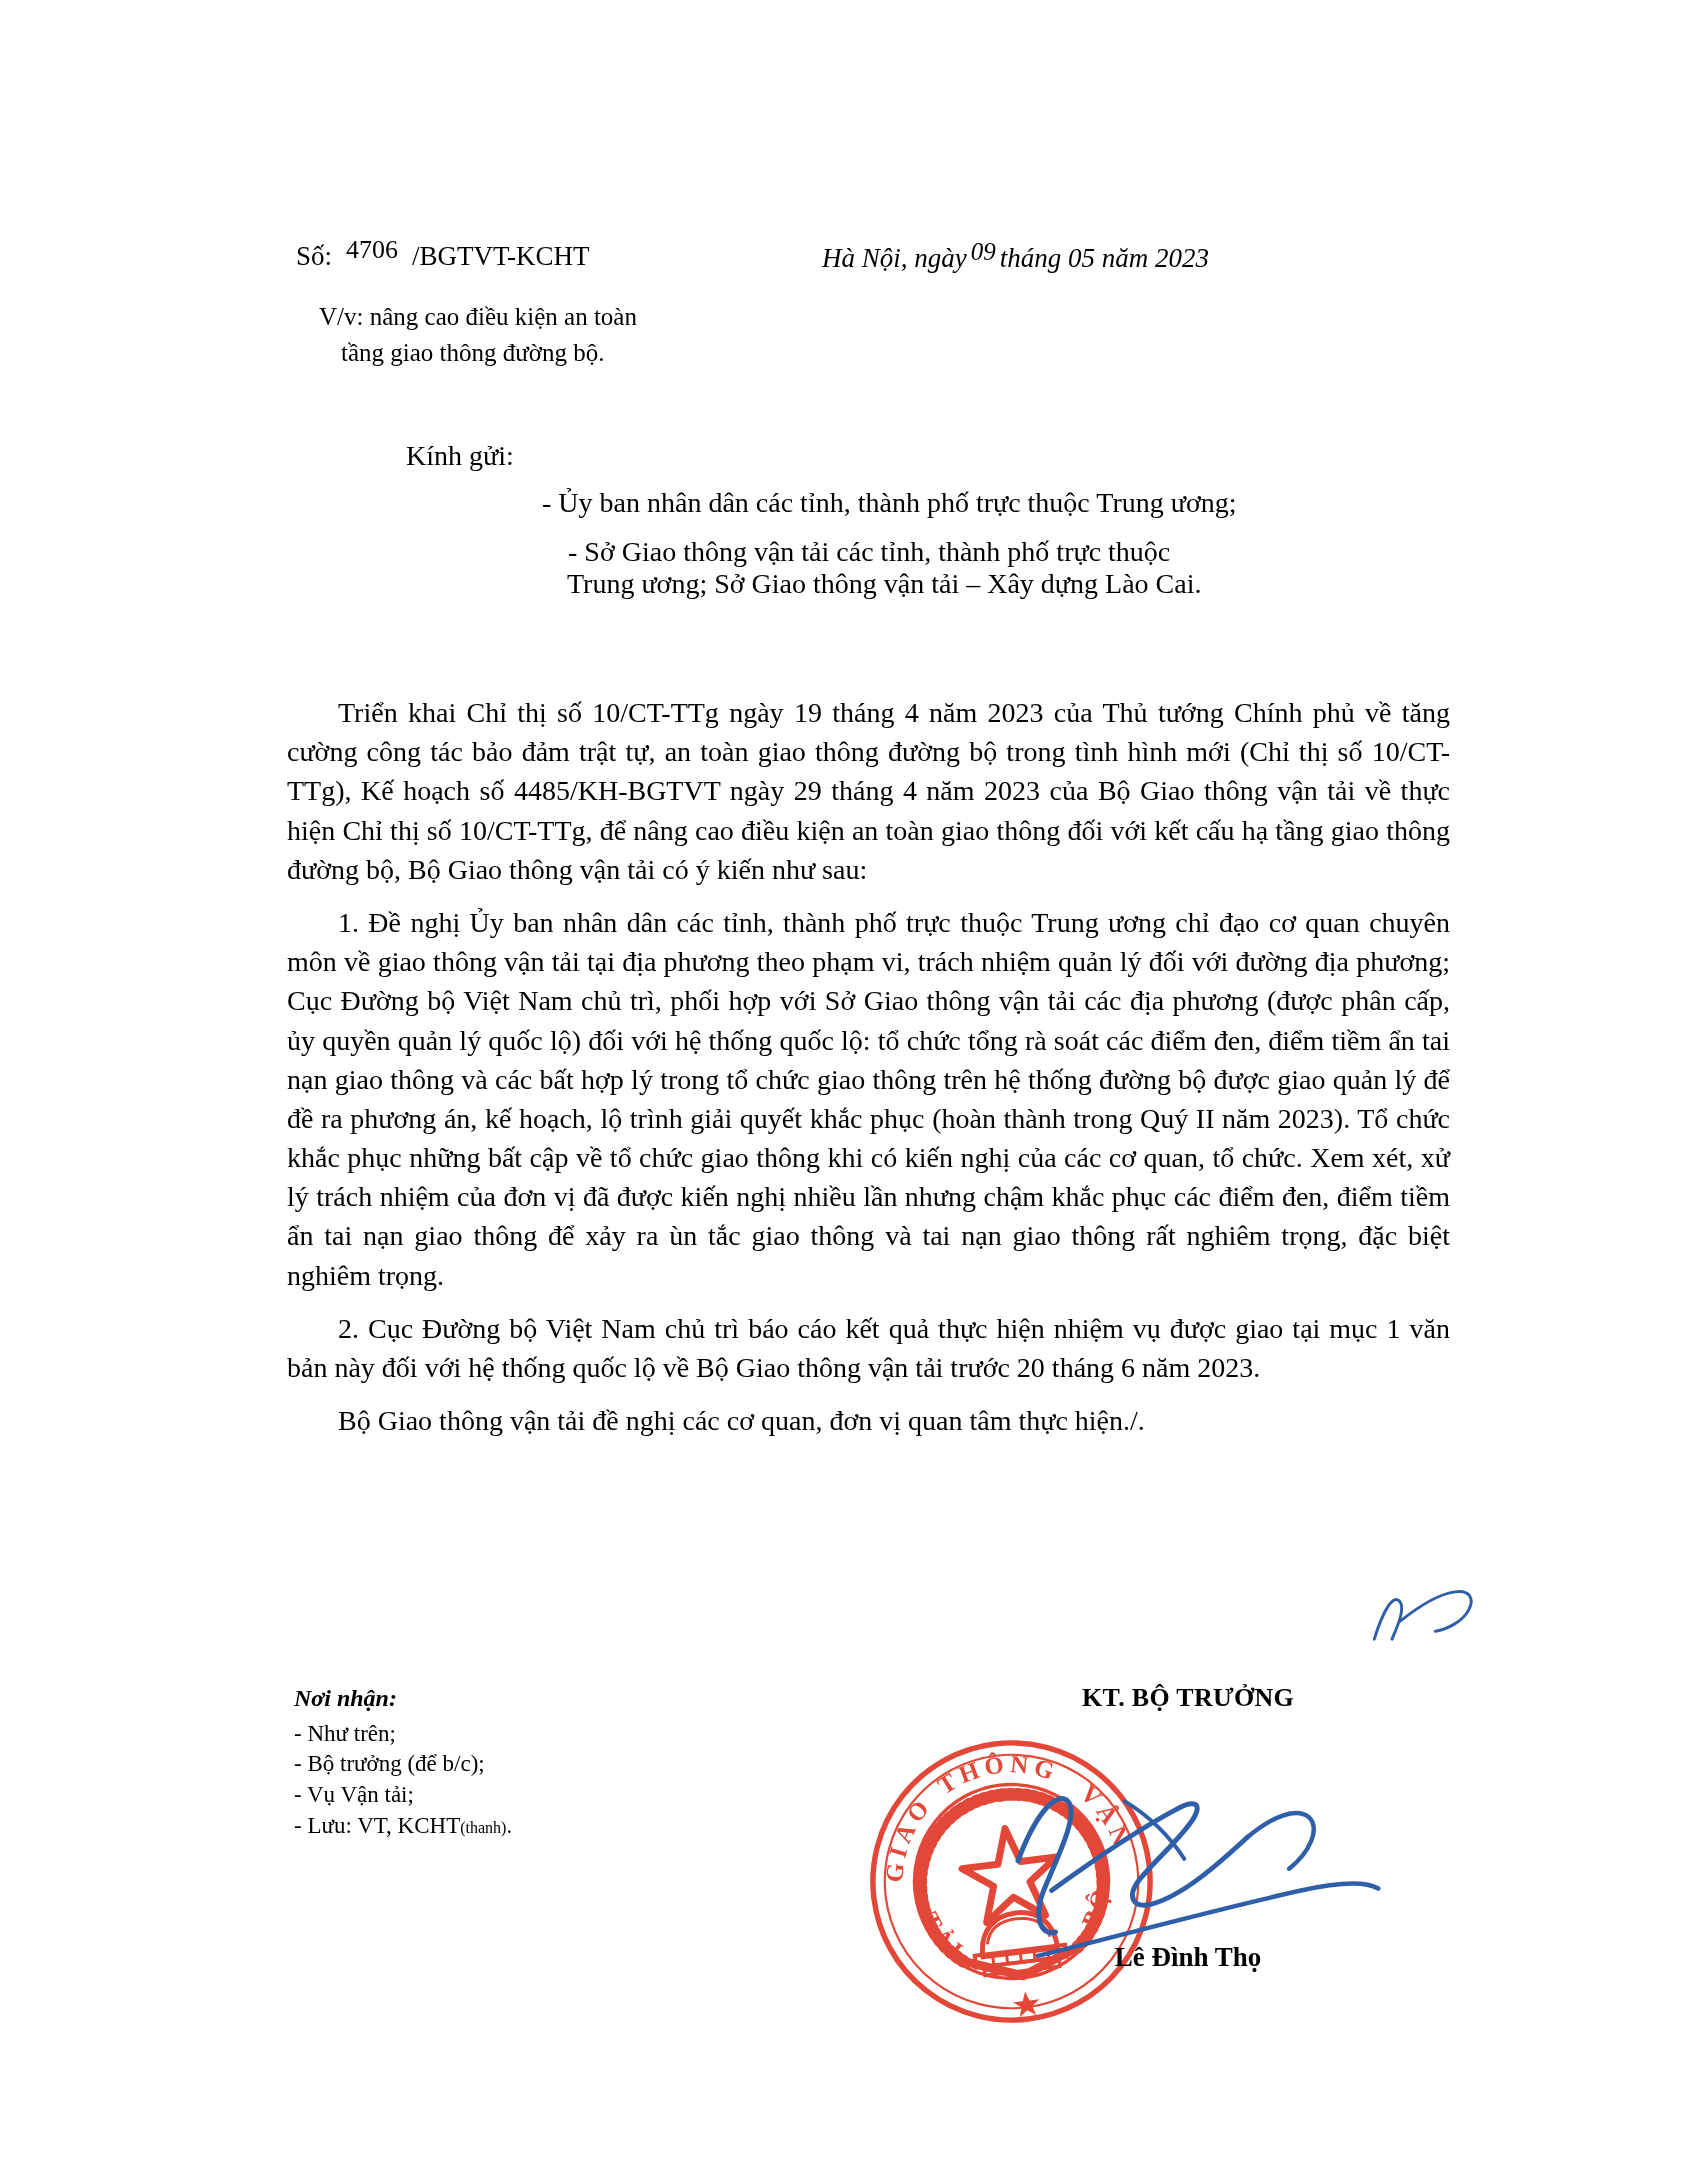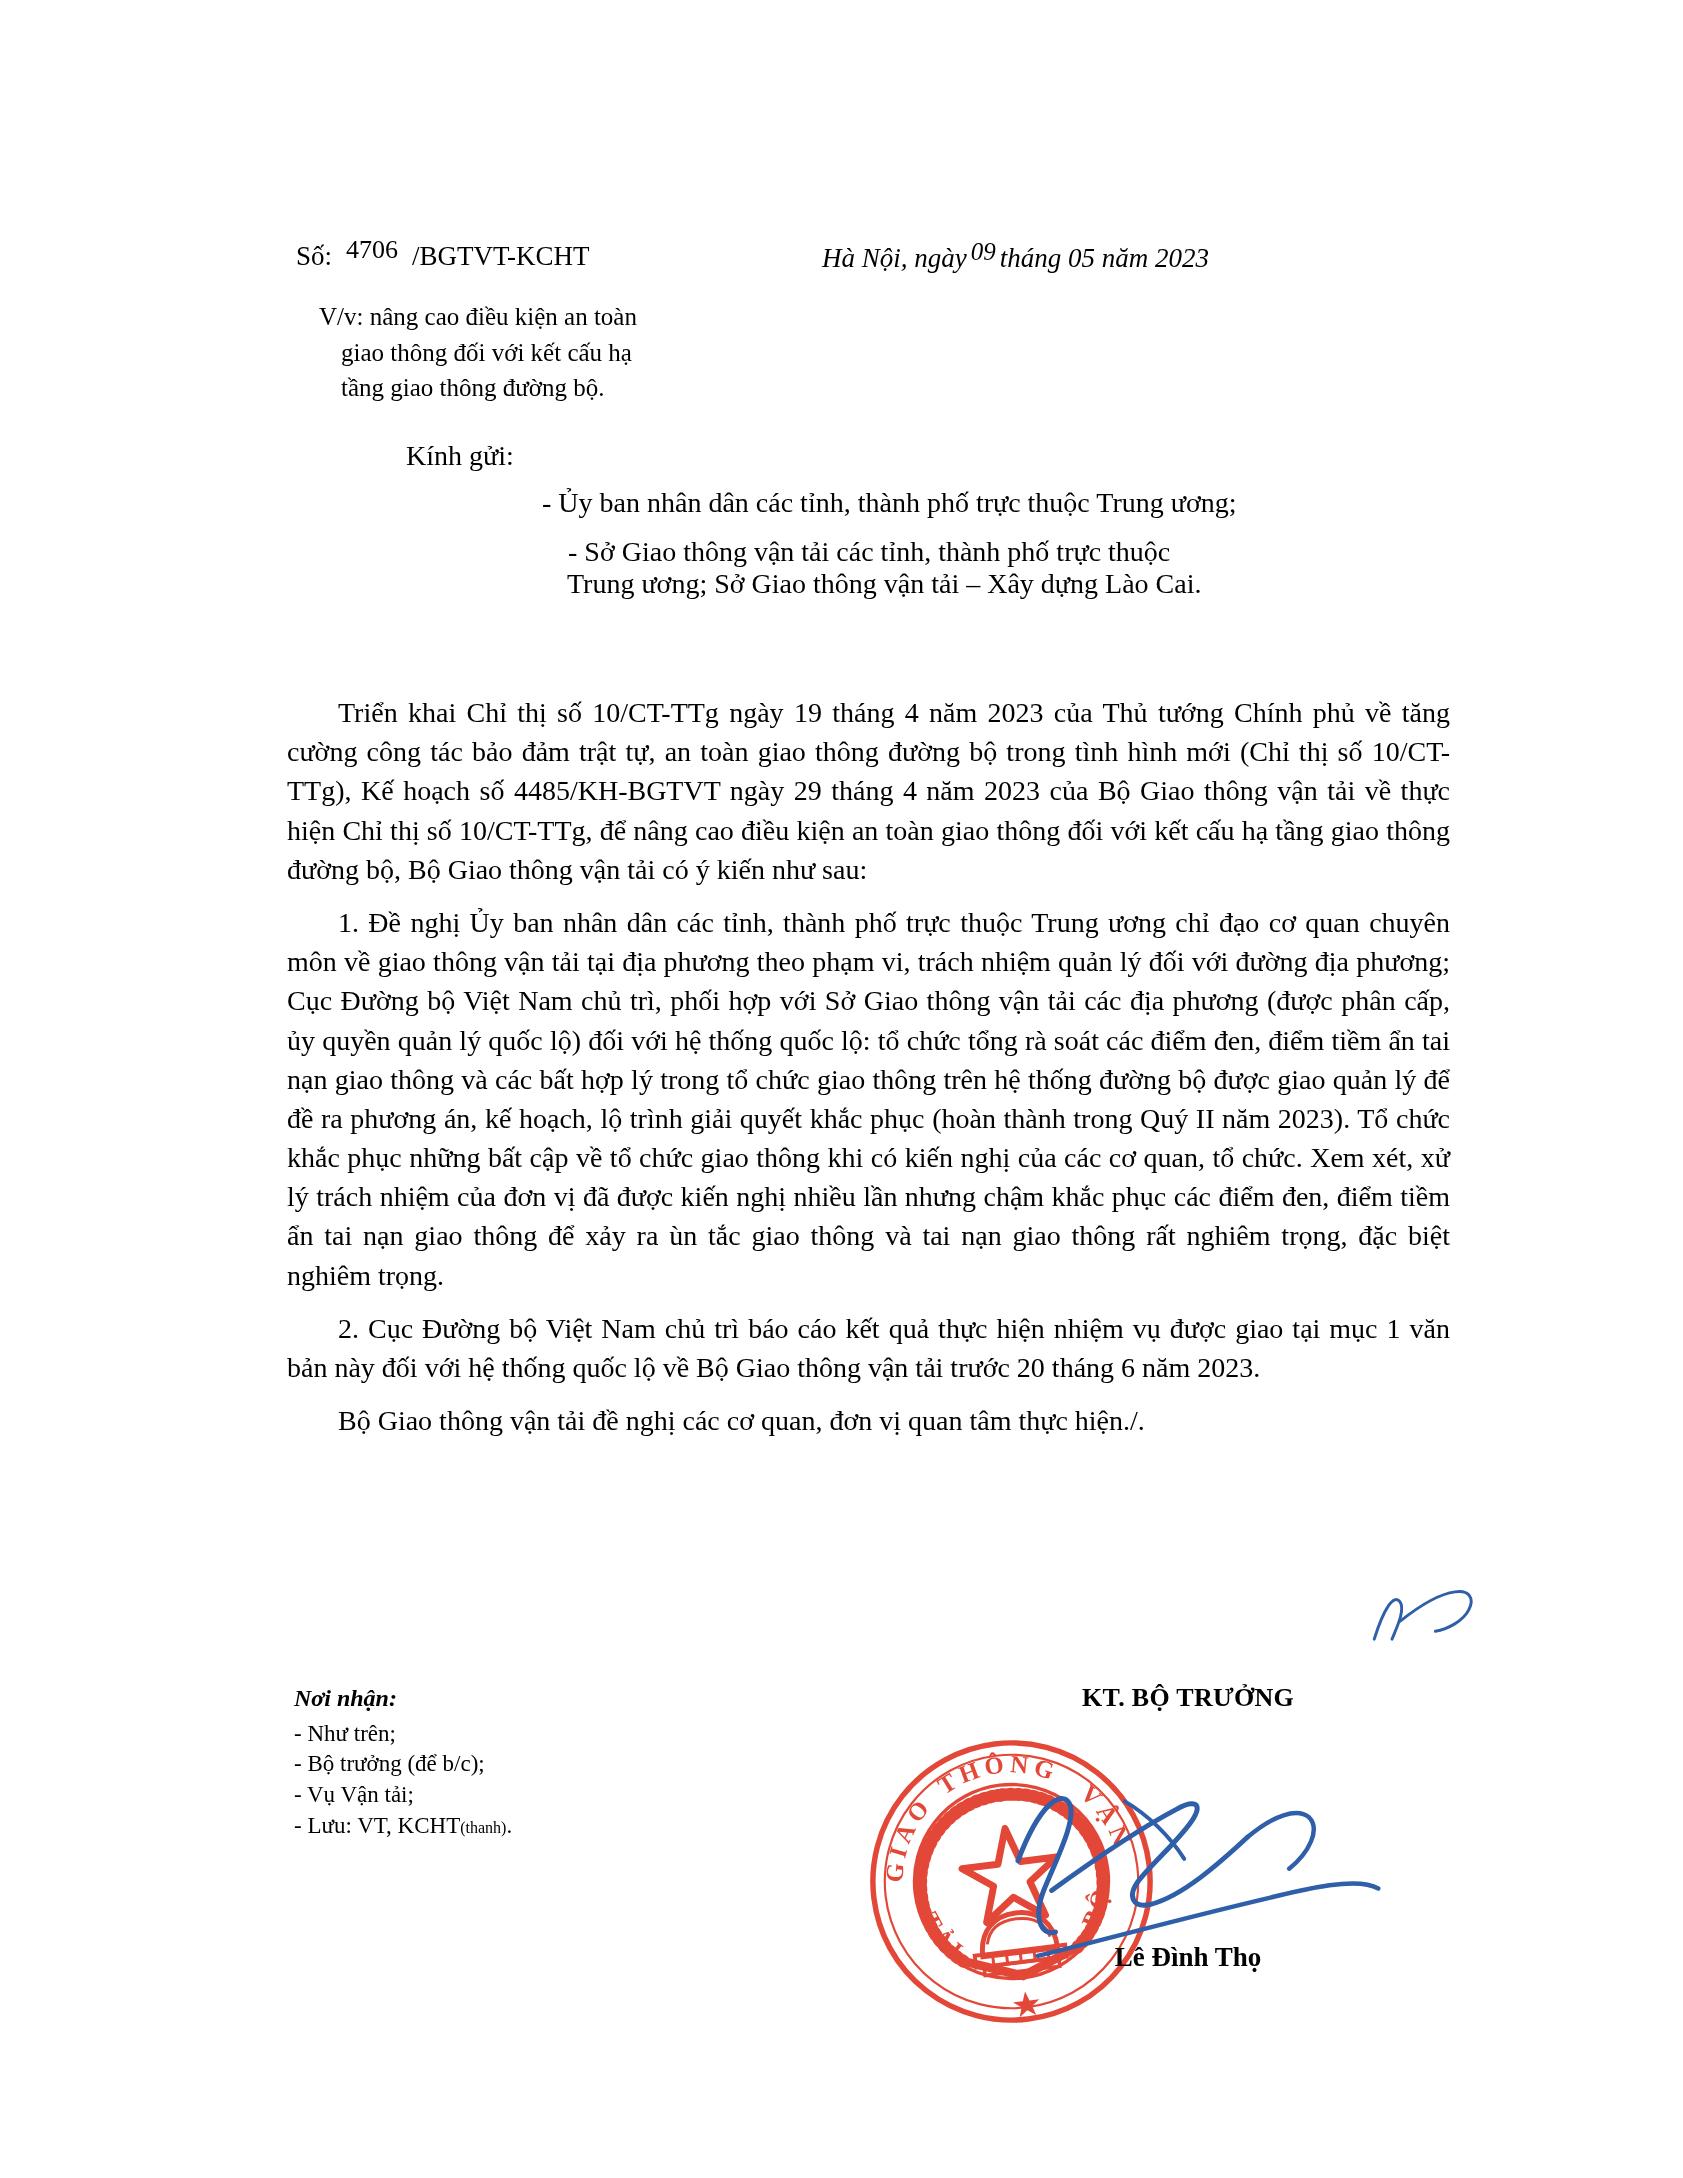--- a/index.html
+++ b/index.html
@@ -240,21 +240,20 @@
     <div class="so-block">
       <span class="so-label">Số:</span><span class="so-num">4706</span><span class="so-suffix">/BGTVT-KCHT</span>
     </div>
     <div class="date-block">
       <span>Hà Nội, ngày</span><span class="date-day">09</span><span class="date-rest">tháng 05 năm 2023</span>
     </div>
   </div>
 
   <div class="subject">
     <span class="l1">V/v: nâng cao điều kiện an toàn</span>
-    <span class="l2">giao thông đối với kết cấu hạ</span>
     <span class="l3">tầng giao thông đường bộ.</span>
   </div>
 
   <div class="kinhgui">Kính gửi:</div>
   <div class="recipients">
     <span class="rcpt">- Ủy ban nhân dân các tỉnh, thành phố trực thuộc Trung ương;</span>
     <span class="rcpt justify">- Sở Giao thông vận tải các tỉnh, thành phố trực thuộc</span>
     <span class="rcpt" style="margin-top:-17px;padding-left:25px;text-indent:0;">Trung ương; Sở Giao thông vận tải – Xây dựng Lào Cai.</span>
   </div>
 

